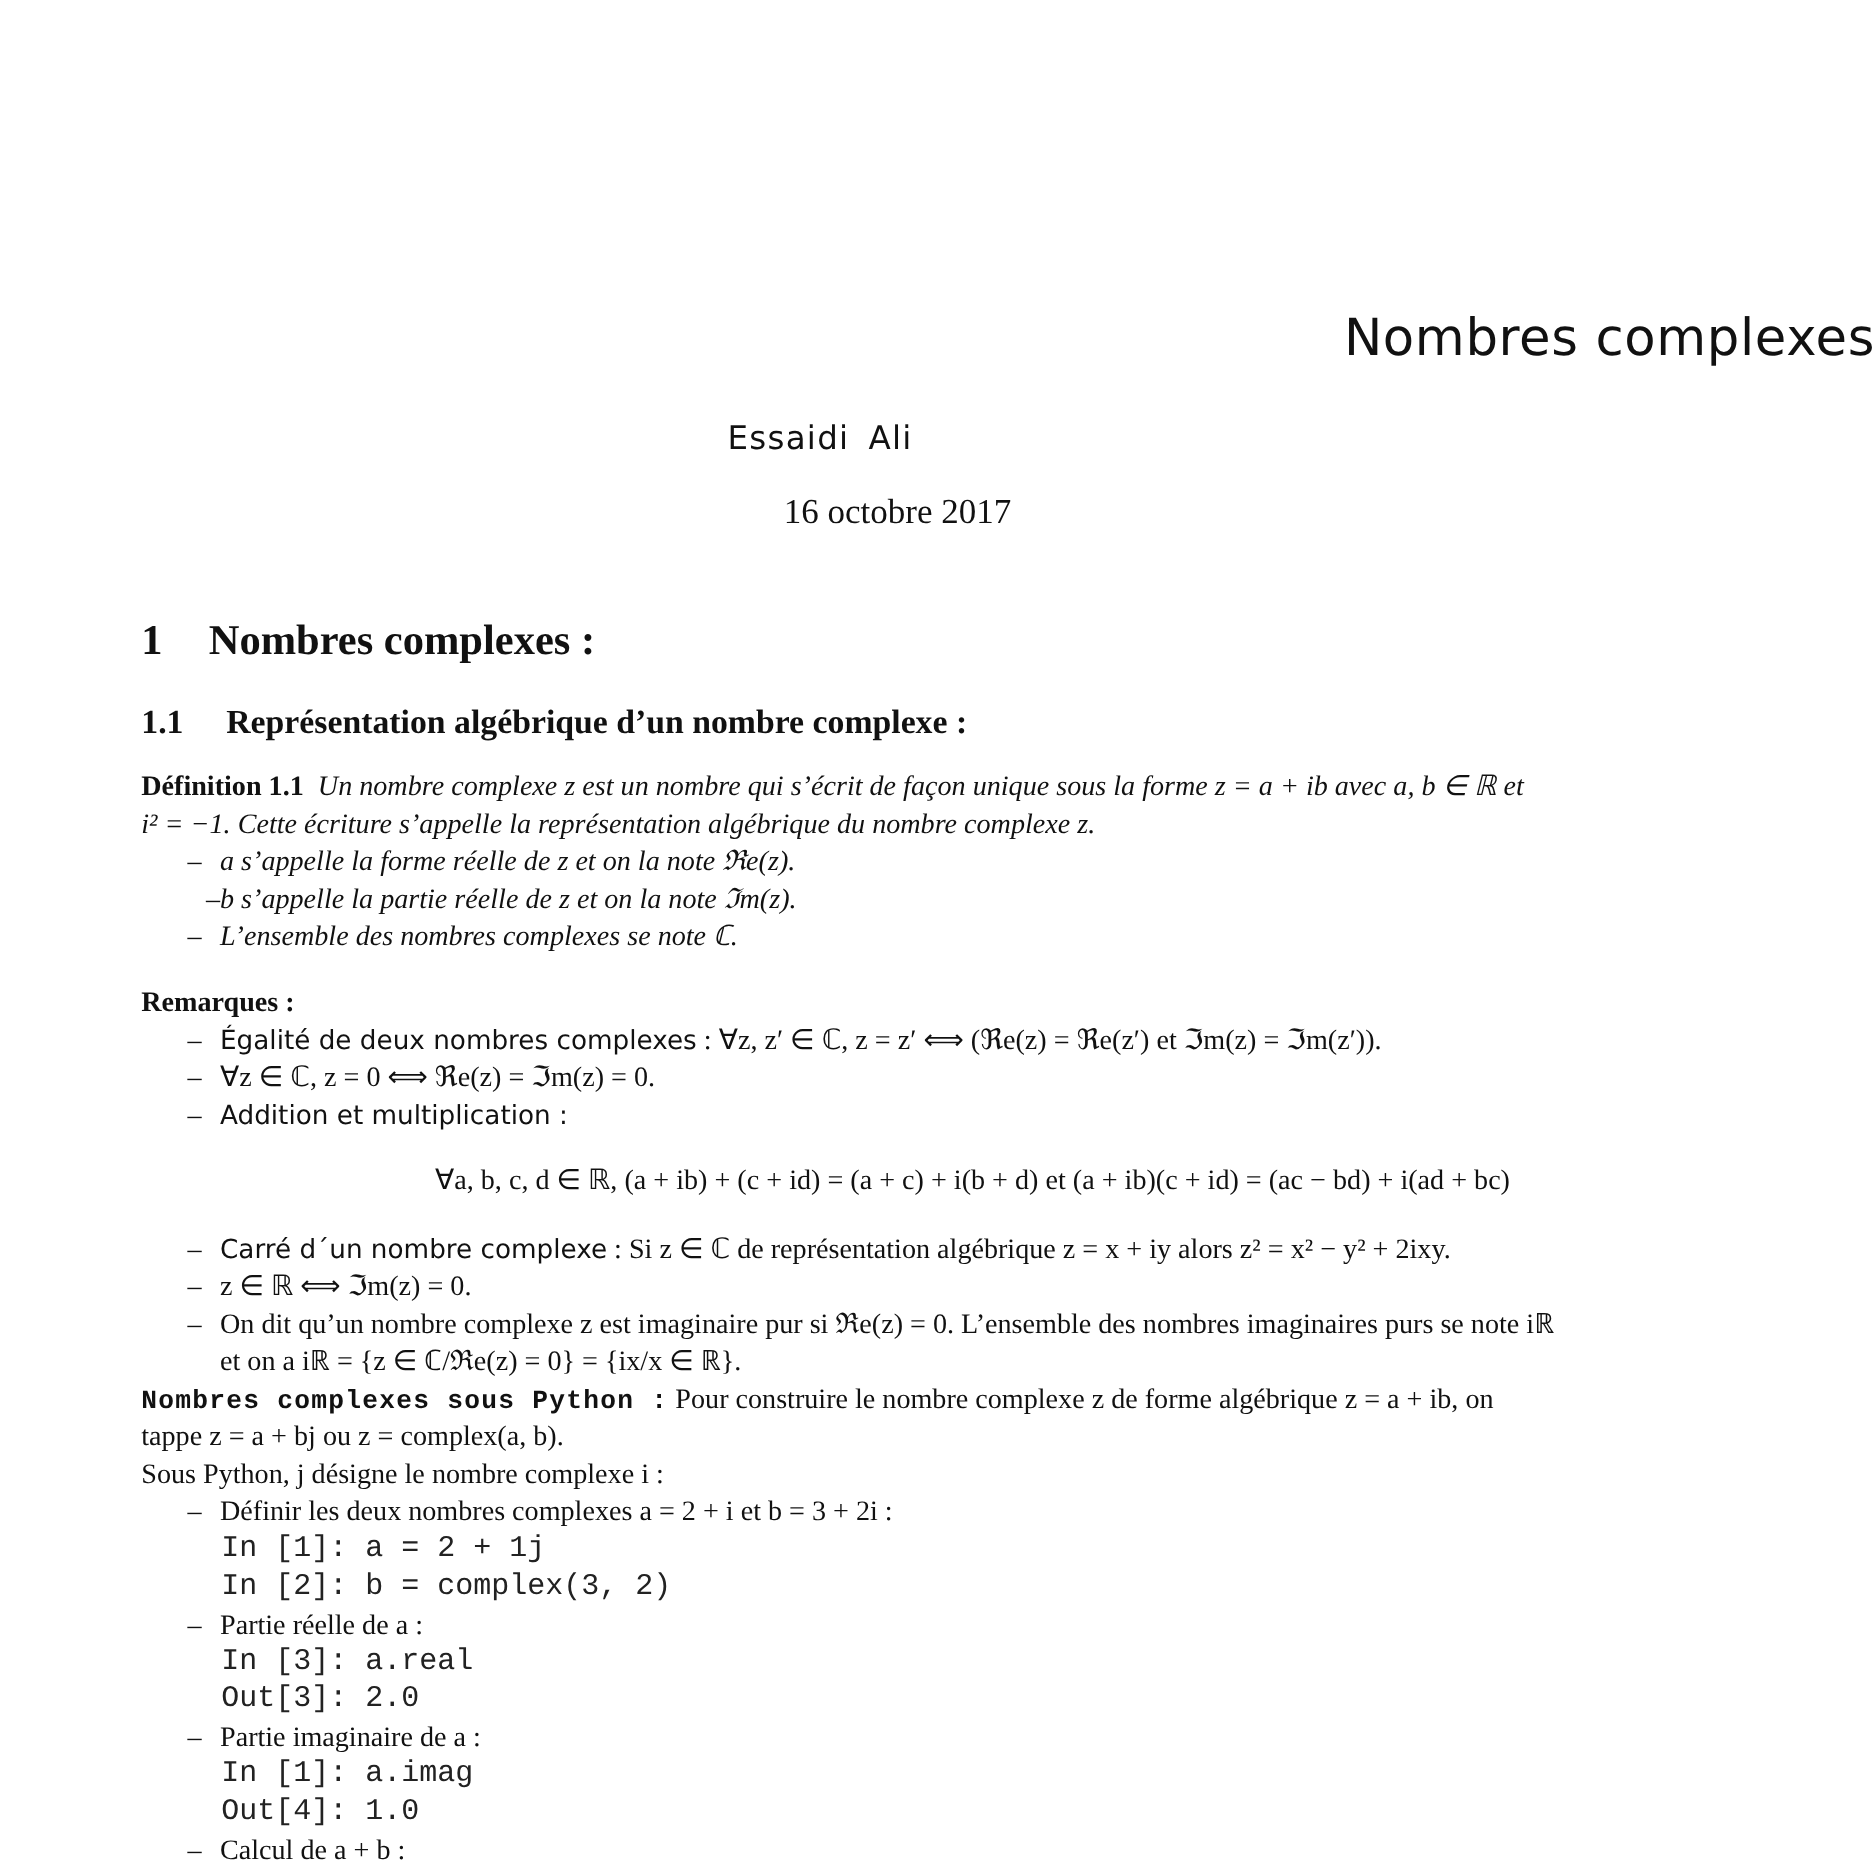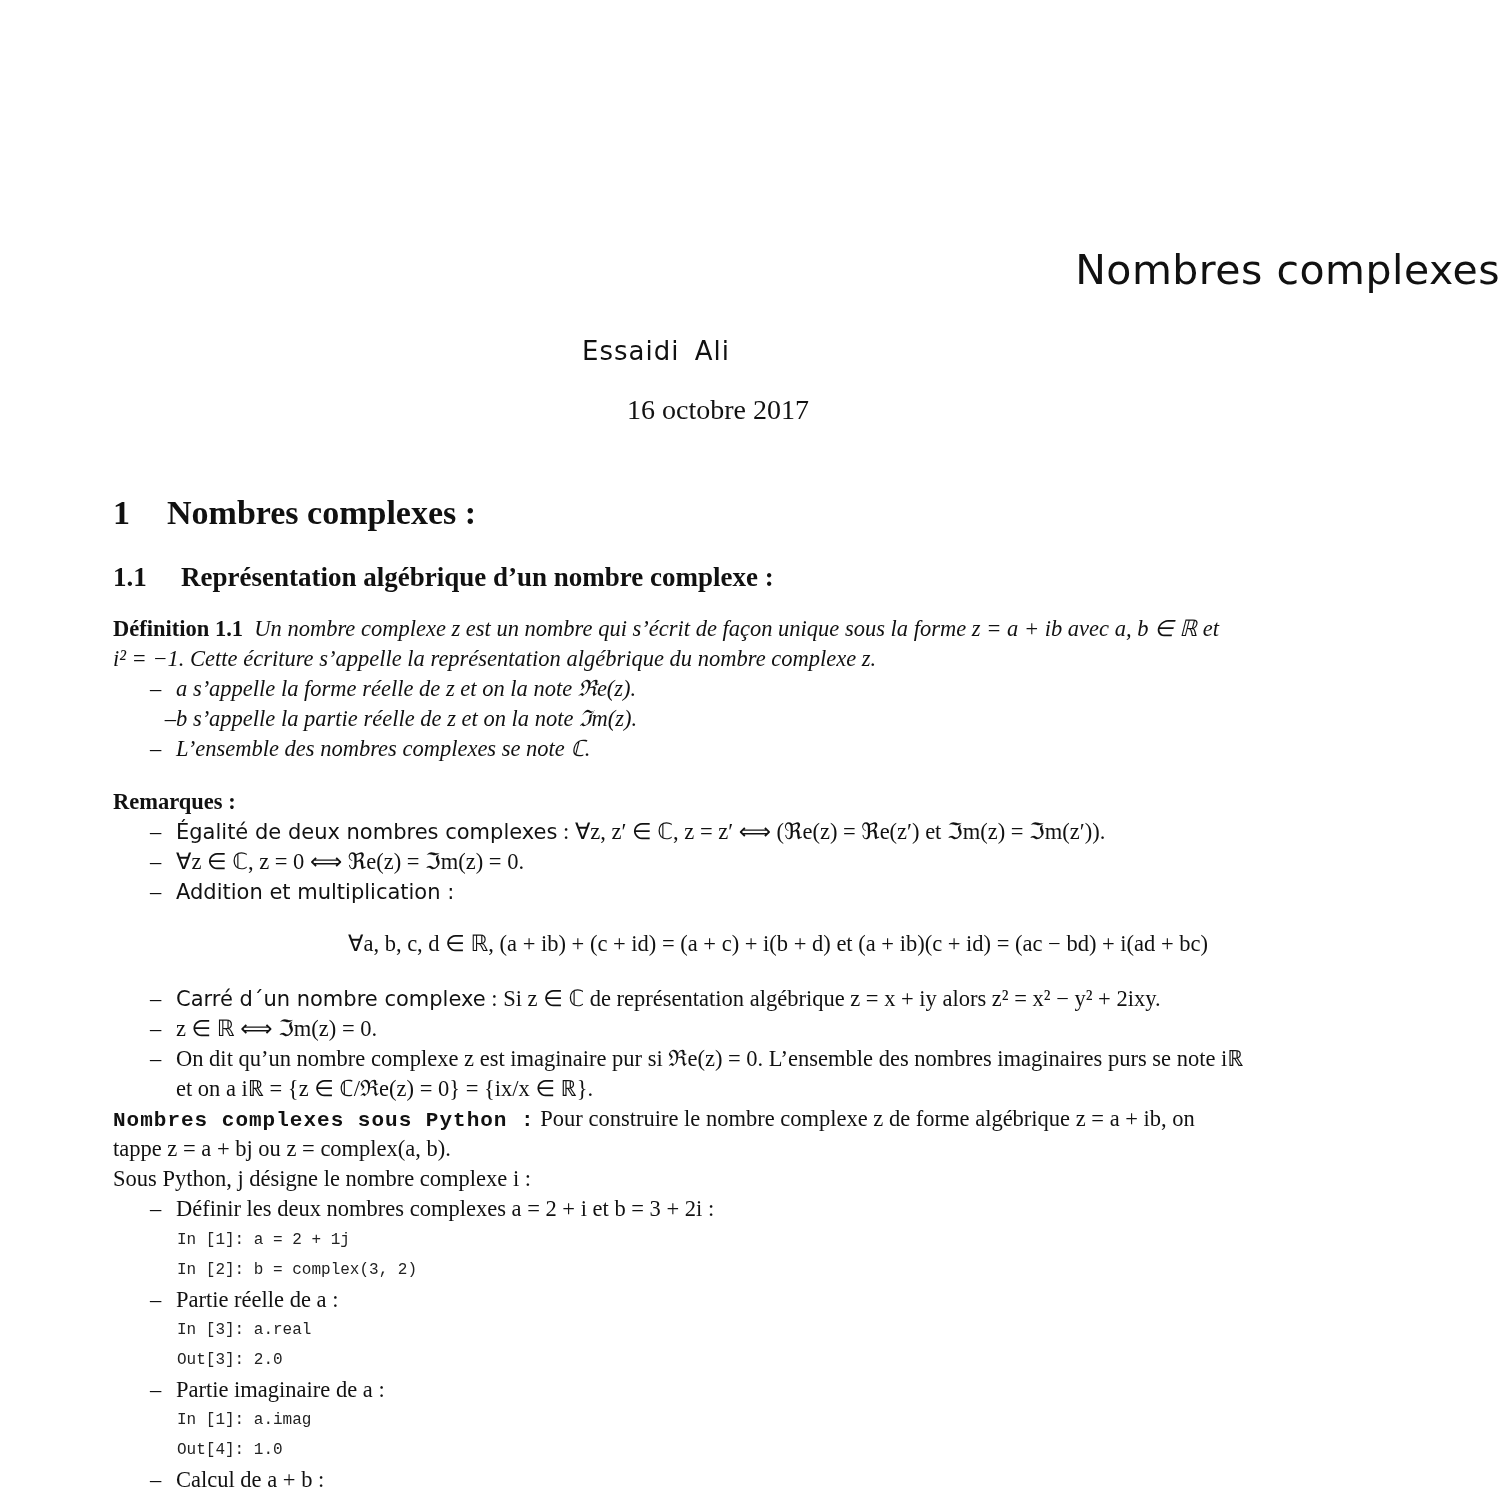--- a/index.html
+++ b/index.html
@@ -14,21 +14,21 @@
   .h2 .num { display: inline-block; width: 68px; }
   .line { position: absolute; left: 113px; font-size: 22.5px; white-space: nowrap; line-height: 30px; }
   .it { font-style: italic; }
   .b { font-weight: bold; }
   .sans { font-family: "DejaVu Sans", sans-serif; font-size: 21px; }
   .sansb { font-family: Liberation Mono, monospace; font-weight: bold; font-size: 21px; letter-spacing: 1px; }
   .mr { font-style: normal; }
   .li { position: absolute; left: 150px; font-size: 22.5px; white-space: nowrap; line-height: 30px; }
   .li .dash { display: inline-block; width: 26px; }
   .cont { position: absolute; left: 176px; font-size: 22.5px; white-space: nowrap; line-height: 30px; }
-  .code { position: absolute; left: 177px; font-family: "Liberation Mono", monospace; font-size: 16px; white-space: pre; line-height: 30px; color: #222; }
+  .code { position: absolute; left: 177px; font-family: "Liberation Mono", monospace; font-size: 24px; white-space: pre; line-height: 30px; color: #222; }
   .display { position: absolute; top: 930px; left: 0; width: 1556px; text-align: center; font-size: 22.5px; white-space: nowrap; }
 </style>
 </head>
 <body>
 
 <div class="page">
 
   <div class="title">Nombres complexes</div>
   <div class="author">Essaidi Ali</div>
   <div class="date">16 octobre 2017</div>

